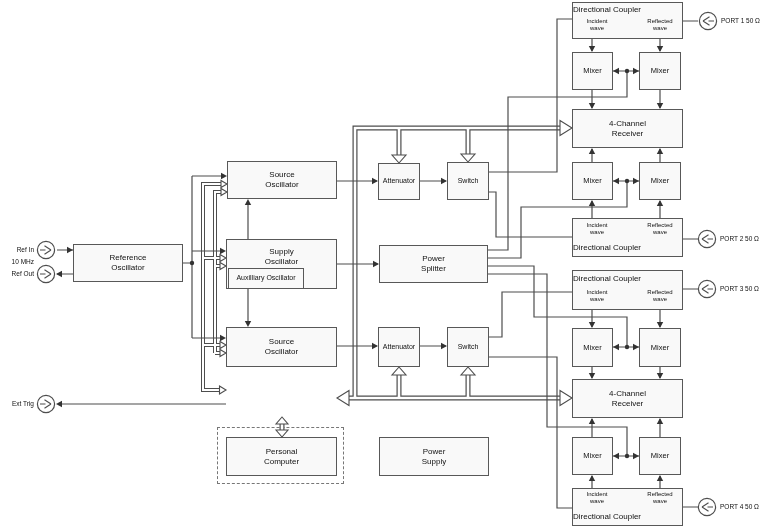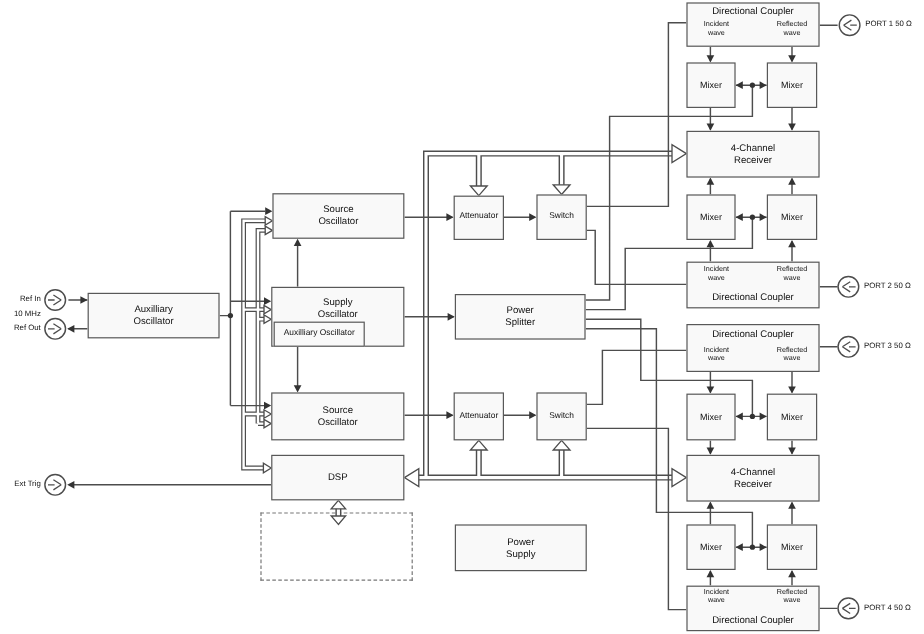--- a/index.html
+++ b/index.html
@@ -6,21 +6,21 @@
   #stage{position:relative;width:770px;height:528px;background:#fff;overflow:hidden;
          font-family:"Liberation Sans","DejaVu Sans",sans-serif;color:#111;}
   #stage svg.wires{position:absolute;left:0;top:0;z-index:2;}
   .box{position:absolute;box-sizing:border-box;border:1.2px solid #585858;background:#f9f9f9;
        display:flex;align-items:center;justify-content:center;text-align:center;
        font-size:8px;line-height:1.25;white-space:pre-line;z-index:3;}
   .box.dashed{border:1px dashed #777;background:transparent;z-index:1;}
   .box.small{font-size:7px;}
   .box.mixer{font-size:7.5px;}
   .box.dc{display:block;}
-  .dc-title{position:absolute;left:0;right:0;text-align:center;font-size:8px;}
+  .dc-title{position:absolute;left:0;right:0;text-align:left;font-size:8px;}
   .wave{position:absolute;width:44px;text-align:center;font-size:6px;line-height:1.2;white-space:pre-line;}
   .loc-label{position:absolute;left:0;right:0;top:7px;text-align:center;white-space:pre-line;}
   .aux{z-index:4;font-size:7px;}
   .side-label{position:absolute;font-size:6.5px;z-index:3;white-space:nowrap;}
   .conn{position:absolute;width:20px;height:20px;z-index:3;}
 </style>
 </head>
 <body>
 
 <div id="stage">
@@ -109,34 +109,35 @@
     </g>
     <g fill="#333">
       <circle cx="192" cy="263" r="2.2"></circle>
         <circle cx="627" cy="71" r="2.2"></circle>
       <circle cx="627" cy="181" r="2.2"></circle>
         <circle cx="627" cy="347" r="2.2"></circle>
       <circle cx="627" cy="456" r="2.2"></circle>
     </g>
   </svg>
 
-  <div class="box" style="left:73px;top:244px;width:110px;height:38px">Auxilliary
+  <div class="box" style="left:73px;top:244px;width:110px;height:38px">Reference
 Oscillator</div>
 
   <div class="box" style="left:227px;top:161px;width:110px;height:38px">Source
 Oscillator</div>
   <div class="box dc" style="left:226px;top:239px;width:111px;height:50px">
     <div class="loc-label">Supply
 Oscillator</div>
   </div>
   <div class="box aux" style="left:228px;top:268px;width:76px;height:21px">Auxilliary Oscillator</div>
   <div class="box" style="left:226px;top:327px;width:111px;height:40px">Source
 Oscillator</div>
-  <div class="box" style="left:226px;top:379px;width:111px;height:38px">DSP</div>
   <div class="box dashed" style="left:217px;top:427px;width:127px;height:57px"></div>
+  <div class="box" style="left:226px;top:437px;width:111px;height:39px">Personal
+Computer</div>
 
   <div class="box small" style="left:378px;top:163px;width:42px;height:37px">Attenuator</div>
   <div class="box small" style="left:447px;top:162px;width:42px;height:38px">Switch</div>
   <div class="box" style="left:379px;top:245px;width:109px;height:38px">Power
 Splitter</div>
   <div class="box small" style="left:378px;top:327px;width:42px;height:40px">Attenuator</div>
   <div class="box small" style="left:447px;top:327px;width:42px;height:40px">Switch</div>
   <div class="box" style="left:379px;top:437px;width:110px;height:39px">Power
 Supply</div>
 

